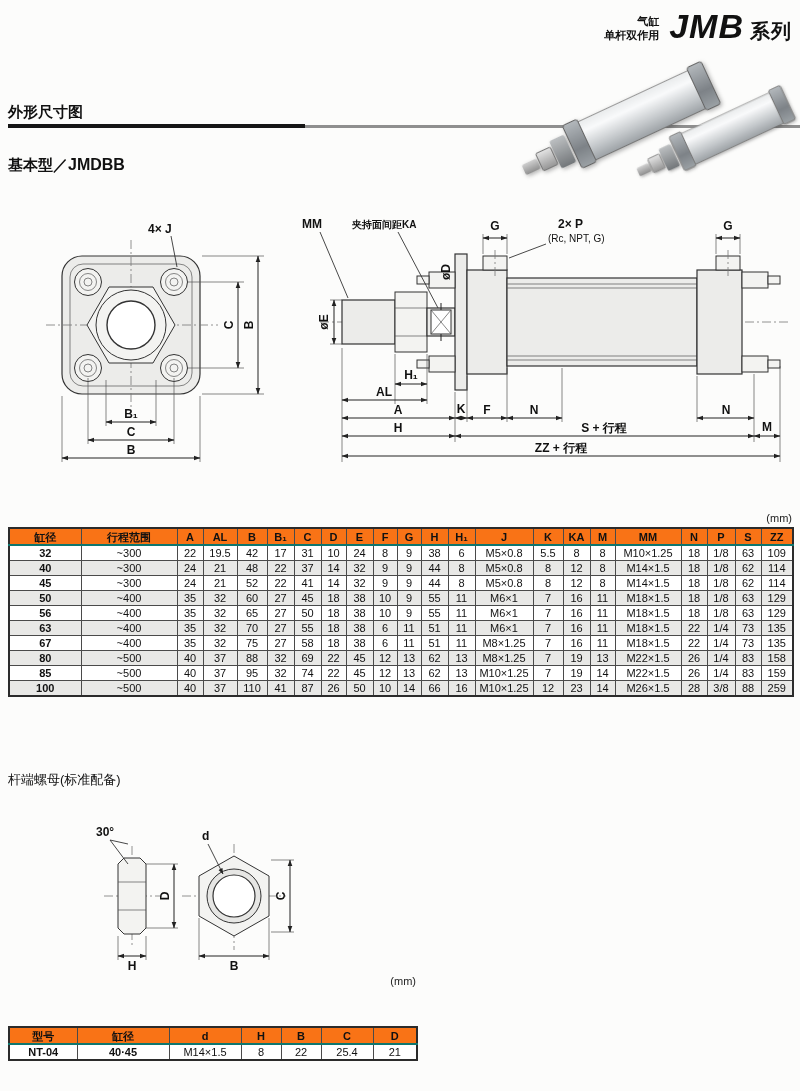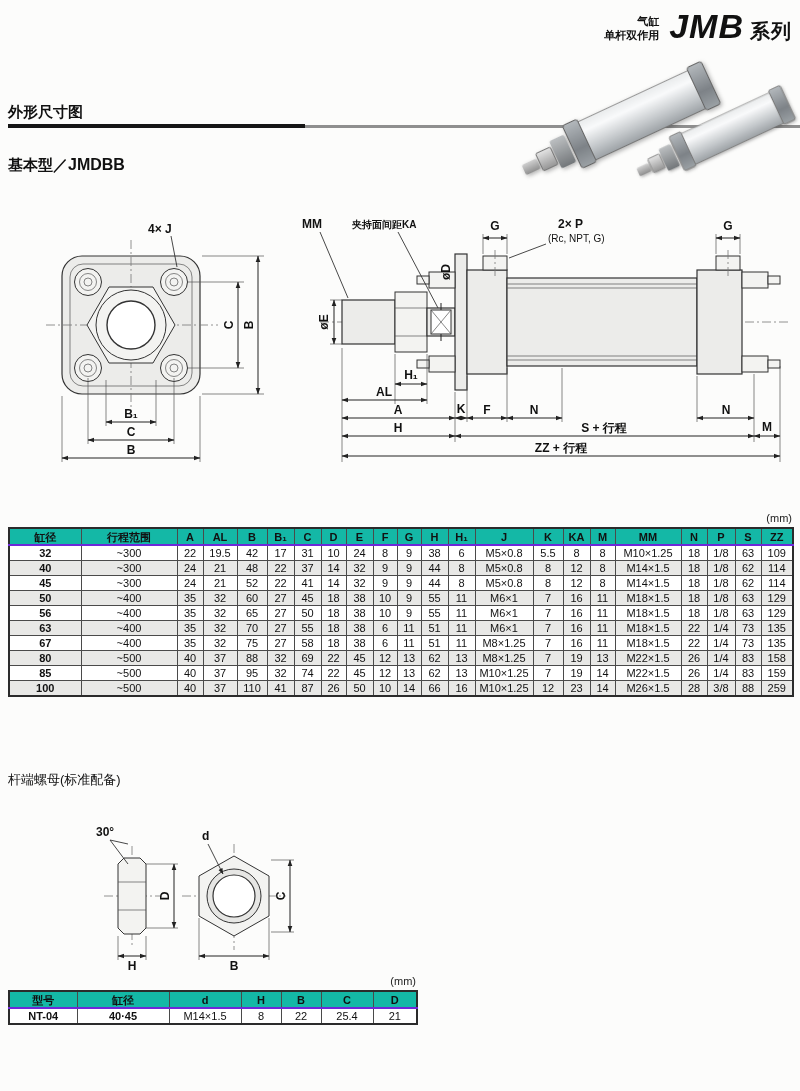--- a/index.html
+++ b/index.html
@@ -26,25 +26,25 @@
   .p-rodtip{width:16px;height:11px;background:linear-gradient(180deg,#cfcfcf,#8f8f8f);border-radius:2px;}
   .p-rodnut{width:15px;height:18px;background:linear-gradient(180deg,#e2e2e2,#979797);border:1px solid #7a7a7a;border-radius:2px;margin-left:1px;}
   .p-clevis{width:16px;height:30px;background:linear-gradient(180deg,#bcbfc1,#73777a);border-radius:2px;margin-left:1px;}
   .p-cap{width:15px;height:46px;background:linear-gradient(180deg,#b2b7bb,#7d8287 60%,#9aa0a4);border:1px solid #666;border-radius:3px;}
   .p-cap.f{margin-left:2px;}
   .p-tube{width:120px;height:41px;background:linear-gradient(180deg,#e9ebec,#f9fafb 25%,#c3c7ca 70%,#9ea3a7);border-top:1px solid #999;border-bottom:1px solid #777;}
 
   
   table.dims{border-collapse:collapse;table-layout:fixed;background:#fff;border:2px solid #2b2b2b;}
   table.dims th,table.dims td{border:1px solid #4a4a4a;font-size:11px;text-align:center;padding:0 1px;height:14px;line-height:14px;white-space:nowrap;overflow:hidden;}
-  table.dims thead th{background:#14b8a6;font-weight:bold;border-bottom:2px solid #6d28d9;height:15px;}
+  table.dims thead th{background:#f97316;font-weight:bold;border-bottom:2px solid #0f766e;height:15px;}
   table.dims tbody tr:nth-child(even){background:#e8e8e6;}
   table.dims td.b{font-weight:bold;}
   .main-table{position:absolute;top:527px;left:8px;width:784px;}
-  .nut-table{position:absolute;top:990px;left:8px;width:408px;}
+  .nut-table{position:absolute;top:1026px;left:8px;width:408px;}
   .unit{position:absolute;font-size:11px;color:#222;}
   .unit-main{top:512px;left:8px;width:784px;text-align:right;}
   .unit-nut{top:975px;left:8px;width:408px;text-align:right;}
 
   
   svg{overflow:visible;}
   svg text{font-family:"Liberation Sans",sans-serif;fill:#111;}
   .metal{fill:#ececea;stroke:#333;stroke-width:1.2;}
   .metal2{fill:#f3f3f1;stroke:#333;stroke-width:1;}
   .thin{stroke:#555;stroke-width:.7;fill:none;}

